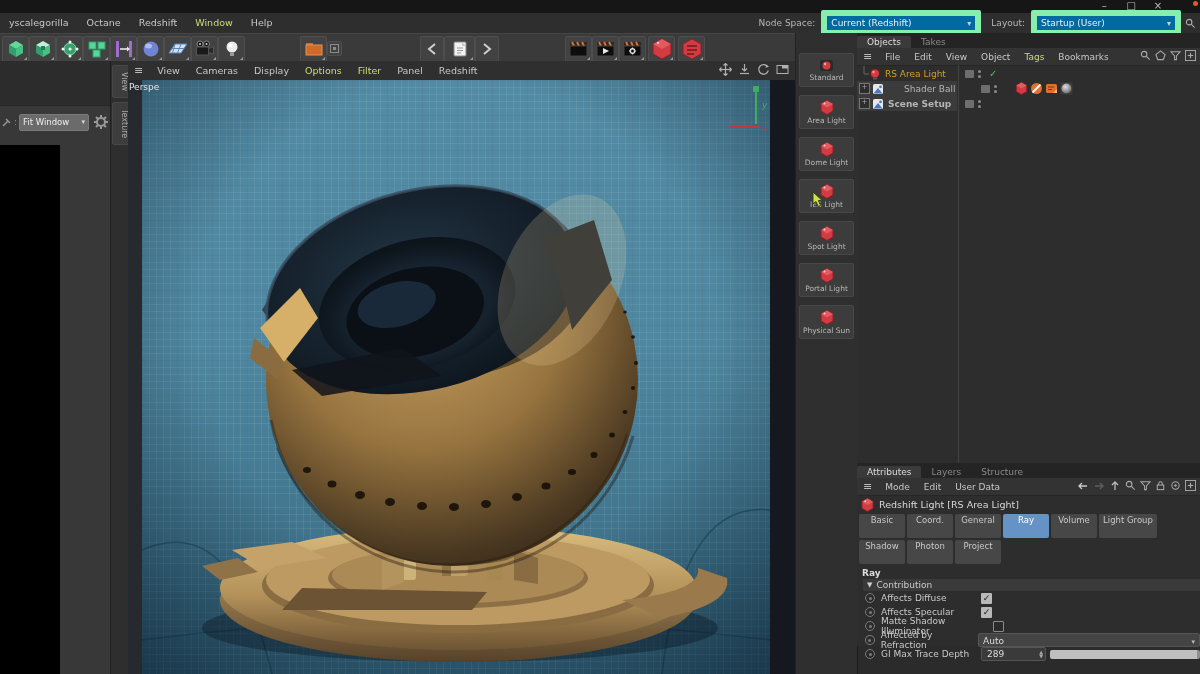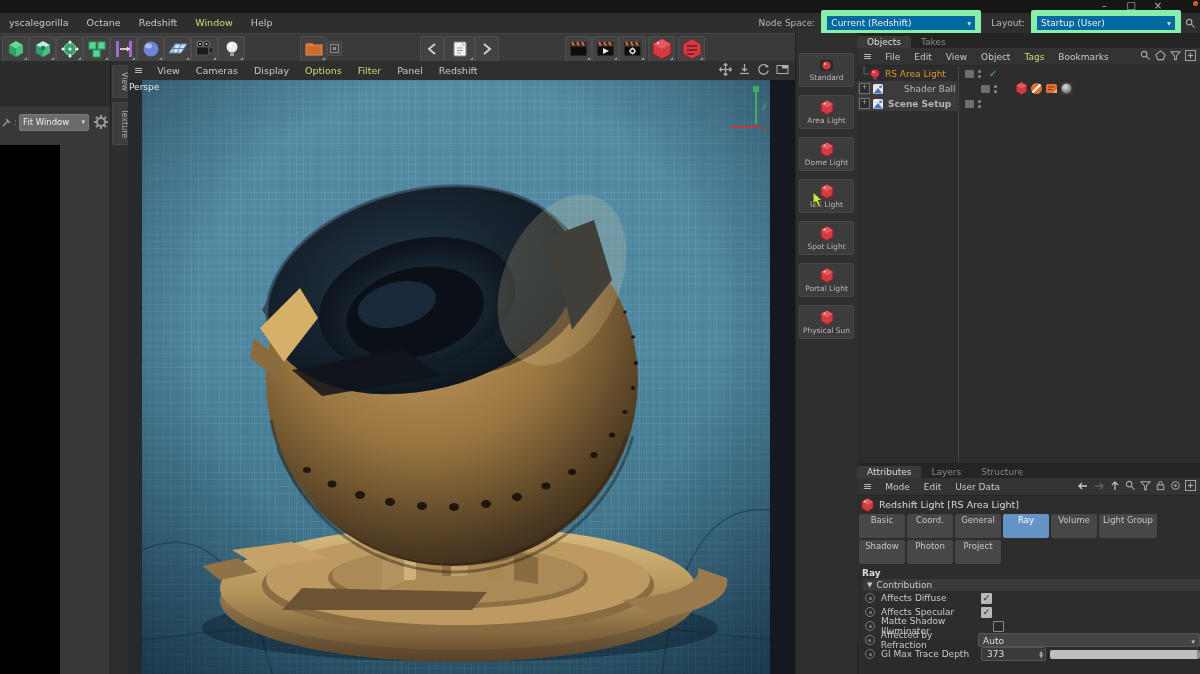--- a/index.html
+++ b/index.html
@@ -761,21 +761,21 @@
         <span>Auto</span>
         <span style="font-size:7px;color:#bbb;">▾</span>
       </span>
     </div>
     <div class="prow">
       <span class="kdot">
           <i></i>
         </span>
       <span class="plabel">GI Max Trace Depth</span>
       <span class="numfield">
-        <span>373</span>
+        <span>289</span>
         <span class="spin">
             <span>▲</span>
             <span>▼</span>
           </span>
       </span>
       <span class="slider"></span>
     </div>
   </div>
 
   <div class="abs cursor">

